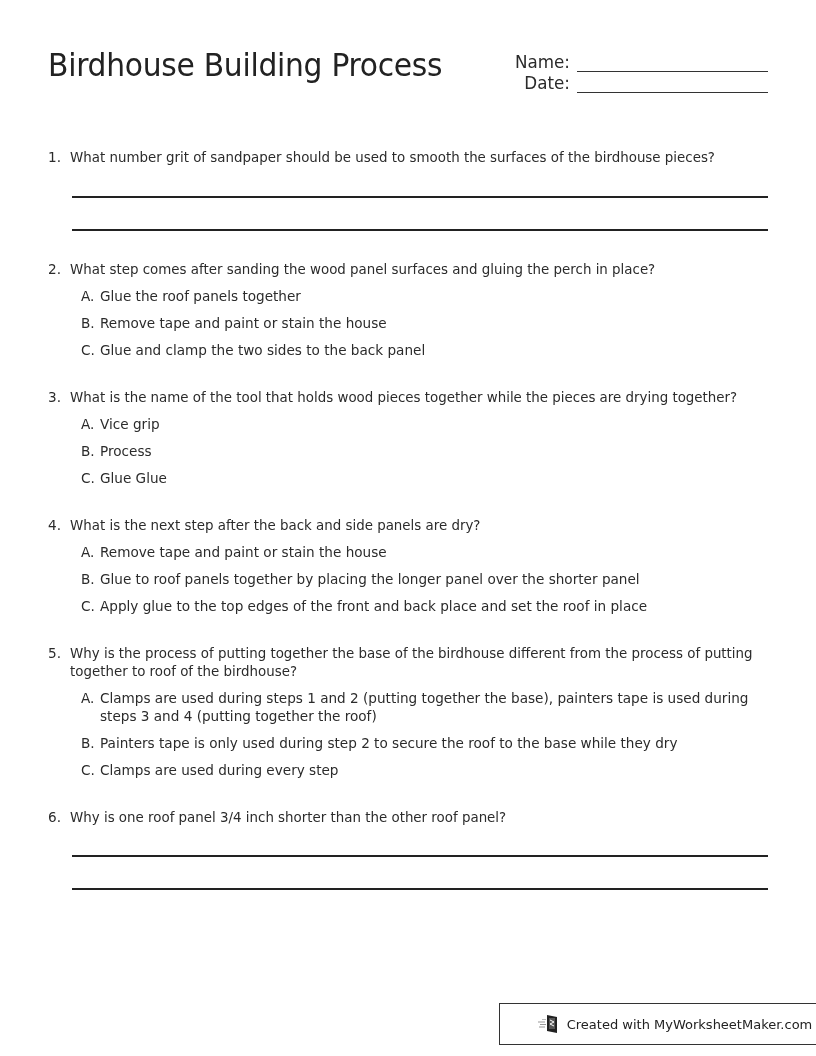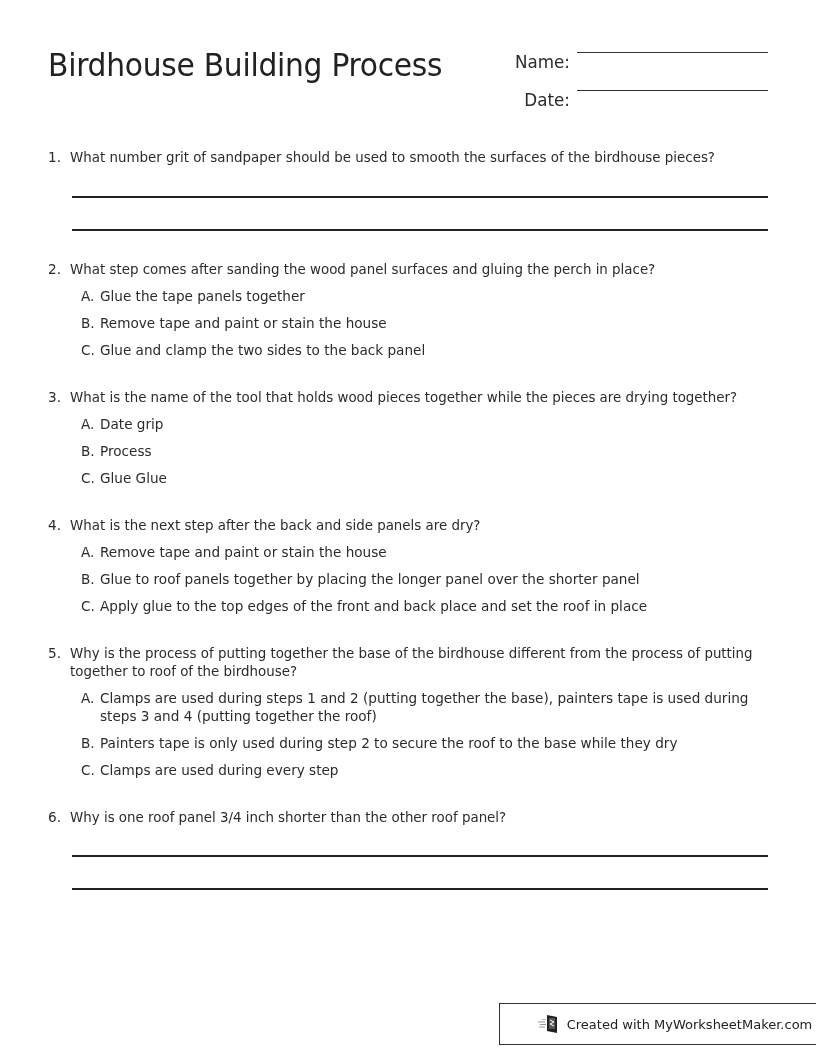--- a/index.html
+++ b/index.html
@@ -7,30 +7,30 @@
       width: 816px; height: 1056px; position: relative; overflow: hidden;
       font-family: "DejaVu Sans", sans-serif; color: #2b2b2b;
     }
     .title {
       position: absolute; left: 48px; top: 46px;
       font-size: 32px; font-weight: normal; color: #222; letter-spacing: -0.3px;
       font-family: "DejaVu Sans", sans-serif;
       transform: scaleX(0.93); transform-origin: left top;
       white-space: nowrap; margin: 0;
     }
-    .field { position: absolute; display: flex; }
+    .field { position: absolute; display: flex; align-items: flex-end; }
     .field .label {
       font-size: 18px; color: #2b2b2b; text-align: right; width: 80px;
       transform: scaleX(0.93); transform-origin: right bottom;
     }
     .field .line {
       width: 191px; border-bottom: 1.5px solid #333; margin-left: 7px; height: 1px;
     }
     .name-field { left: 490px; top: 51px; }
-    .date-field { left: 490px; top: 89px; }
+    .date-field { left: 490px; top: 72px; }
 
     .question { position: absolute; left: 48px; width: 722px; font-size: 13.6px; line-height: 18px; }
     .q-row { display: flex; }
     .q-num { width: 22px; flex: none; }
     .q-text { flex: 1; transform: scaleX(0.985); transform-origin: left top; }
     .choices { margin-left: 33px; margin-top: 9px; }
     .choice { display: flex; margin-bottom: 9px; }
     .choice .c-letter { width: 19px; flex: none; }
     .choice .c-text { flex: 1; }
     .answer-line {
@@ -68,42 +68,42 @@
 <div class="answer-line" style="top:229px;"></div>
 
 <div class="question" style="top:260px;">
   <div class="q-row">
     <span class="q-num">2.</span>
     <span class="q-text">What step comes after sanding the wood panel surfaces and gluing the perch in place?</span>
   </div>
   <div class="choices">
     <div class="choice">
       <span class="c-letter">A.</span>
-      <span class="c-text">Glue the tape panels together</span>
+      <span class="c-text">Glue the roof panels together</span>
     </div>
     <div class="choice">
       <span class="c-letter">B.</span>
       <span class="c-text">Remove tape and paint or stain the house</span>
     </div>
     <div class="choice">
       <span class="c-letter">C.</span>
       <span class="c-text">Glue and clamp the two sides to the back panel</span>
     </div>
   </div>
 </div>
 
 <div class="question" style="top:388px;">
   <div class="q-row">
     <span class="q-num">3.</span>
     <span class="q-text">What is the name of the tool that holds wood pieces together while the pieces are drying together?</span>
   </div>
   <div class="choices">
     <div class="choice">
       <span class="c-letter">A.</span>
-      <span class="c-text">Date grip</span>
+      <span class="c-text">Vice grip</span>
     </div>
     <div class="choice">
       <span class="c-letter">B.</span>
       <span class="c-text">Process</span>
     </div>
     <div class="choice">
       <span class="c-letter">C.</span>
       <span class="c-text">Glue Glue</span>
     </div>
   </div>

